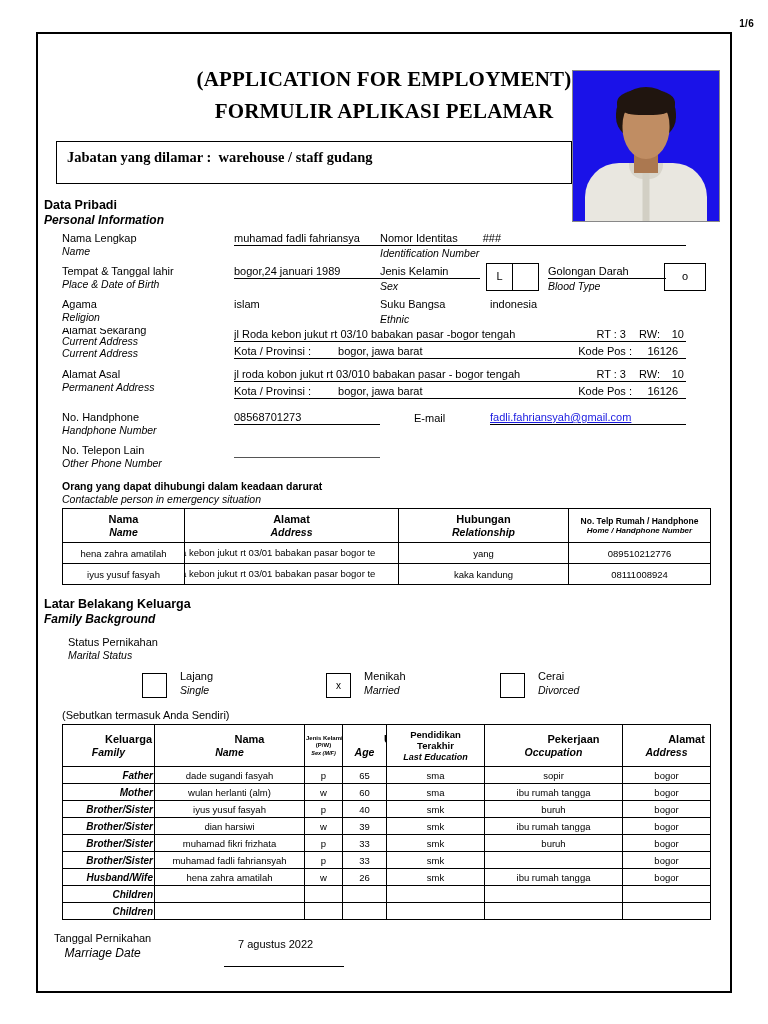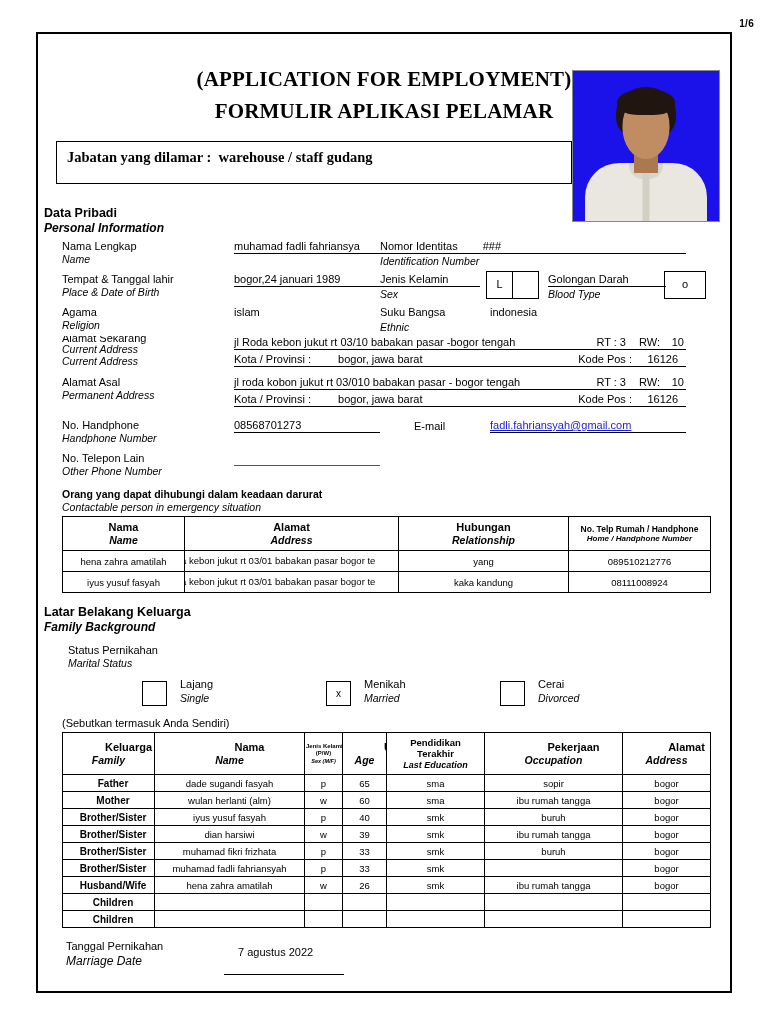--- a/index.html
+++ b/index.html
@@ -99,21 +99,21 @@
     margin: 14px 18px 0 18px;
     border: 1px solid #000;
     width: 516px;
     padding: 7px 10px 8px 10px;
     font-family: "Liberation Serif", serif;
   }
   .posbox .l1 { font-size: 14.5px; font-weight: bold; margin-bottom: 9px; }
   .posbox .l2 { font-size: 13.5px; font-weight: bold; font-style: italic; }
   
   .sect {
-    margin: 22px 0 0 6px;
+    margin: 14px 0 0 6px;
     line-height: 1.18;
   }
   .sect .id { font-size: 12.5px; font-weight: bold; }
   .sect .en { font-size: 12px; font-weight: bold; font-style: italic; }
   
   .rows { position: relative; margin-top: 5px; }
   .row {
     position: relative;
     height: 33px;
   }
@@ -214,26 +214,26 @@
   }
   .fam th { height: 42px; }
   .fam td { height: 17px; }
   .fam .h-id { font-size: 11px; font-weight: bold; display: block; line-height: 1.15; padding-left: 40px; }
   .fam .h-en { font-size: 10.5px; font-weight: bold; font-style: italic; display: block; line-height: 1.15; }
   .fam .h-mid { font-size: 9.5px; display: block; line-height: 1.2; }
   .fam .h-mid-en { font-size: 9px; font-style: italic; display: block; line-height: 1.2; }
   .fam .h-tiny { font-size: 6px; font-weight: bold; display: block; line-height: 1.25; }
   .fam .h-tiny-en { font-size: 5.5px; font-weight: bold; font-style: italic; display: block; line-height: 1.25; }
   .fam td.fcat {
-    text-align: center; padding-left: 10px;
-    font-weight: bold; font-size: 10px;
+    text-align: right; padding-left: 10px;
+    font-style: italic; font-weight: bold; font-size: 10px;
   }
   
   .mdate { position: relative; height: 56px; margin-top: 12px; }
-  .mdate .lab { position: absolute; left: 28px; top: 0; line-height: 1.2; }
+  .mdate .lab { position: absolute; left: 16px; top: 0; line-height: 1.2; text-align: center; }
   .mdate .lab .id { font-size: 11px; display: block; }
   .mdate .lab .en { font-size: 12px; font-style: italic; display: block; }
   .mdate .v {
     position: absolute; left: 200px; top: 6px;
     font-size: 11px;
   }
   .mdate .line {
     position: absolute; left: 186px; top: 34px;
     width: 120px; border-bottom: 1px solid #000;
   }

